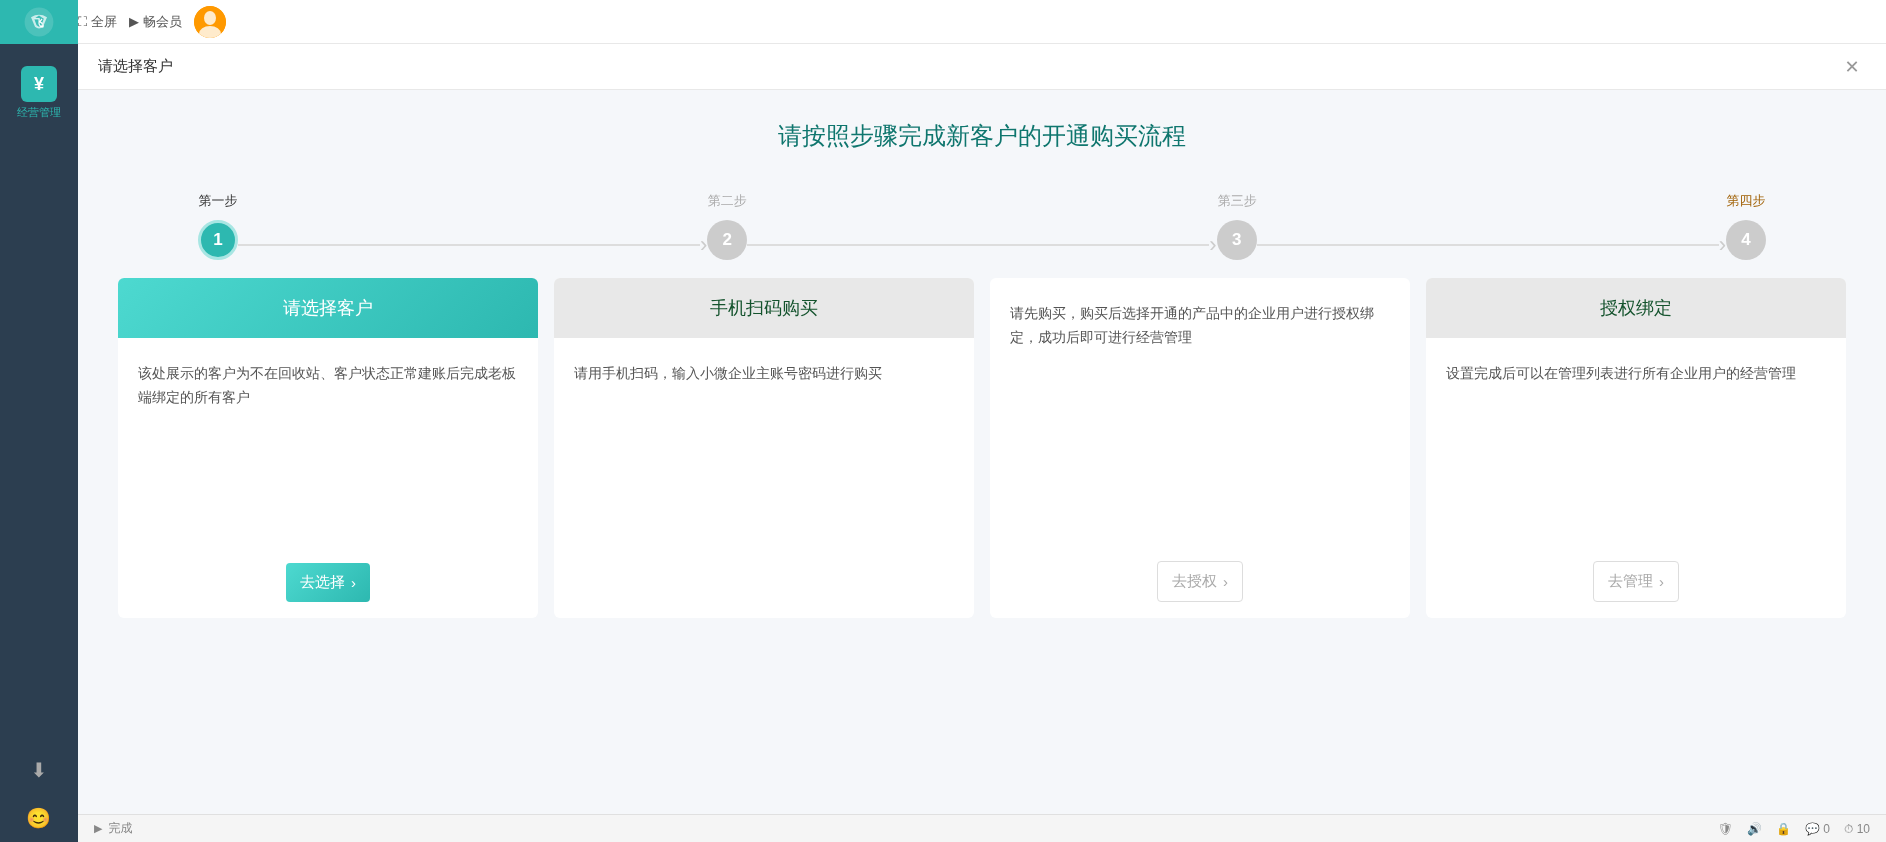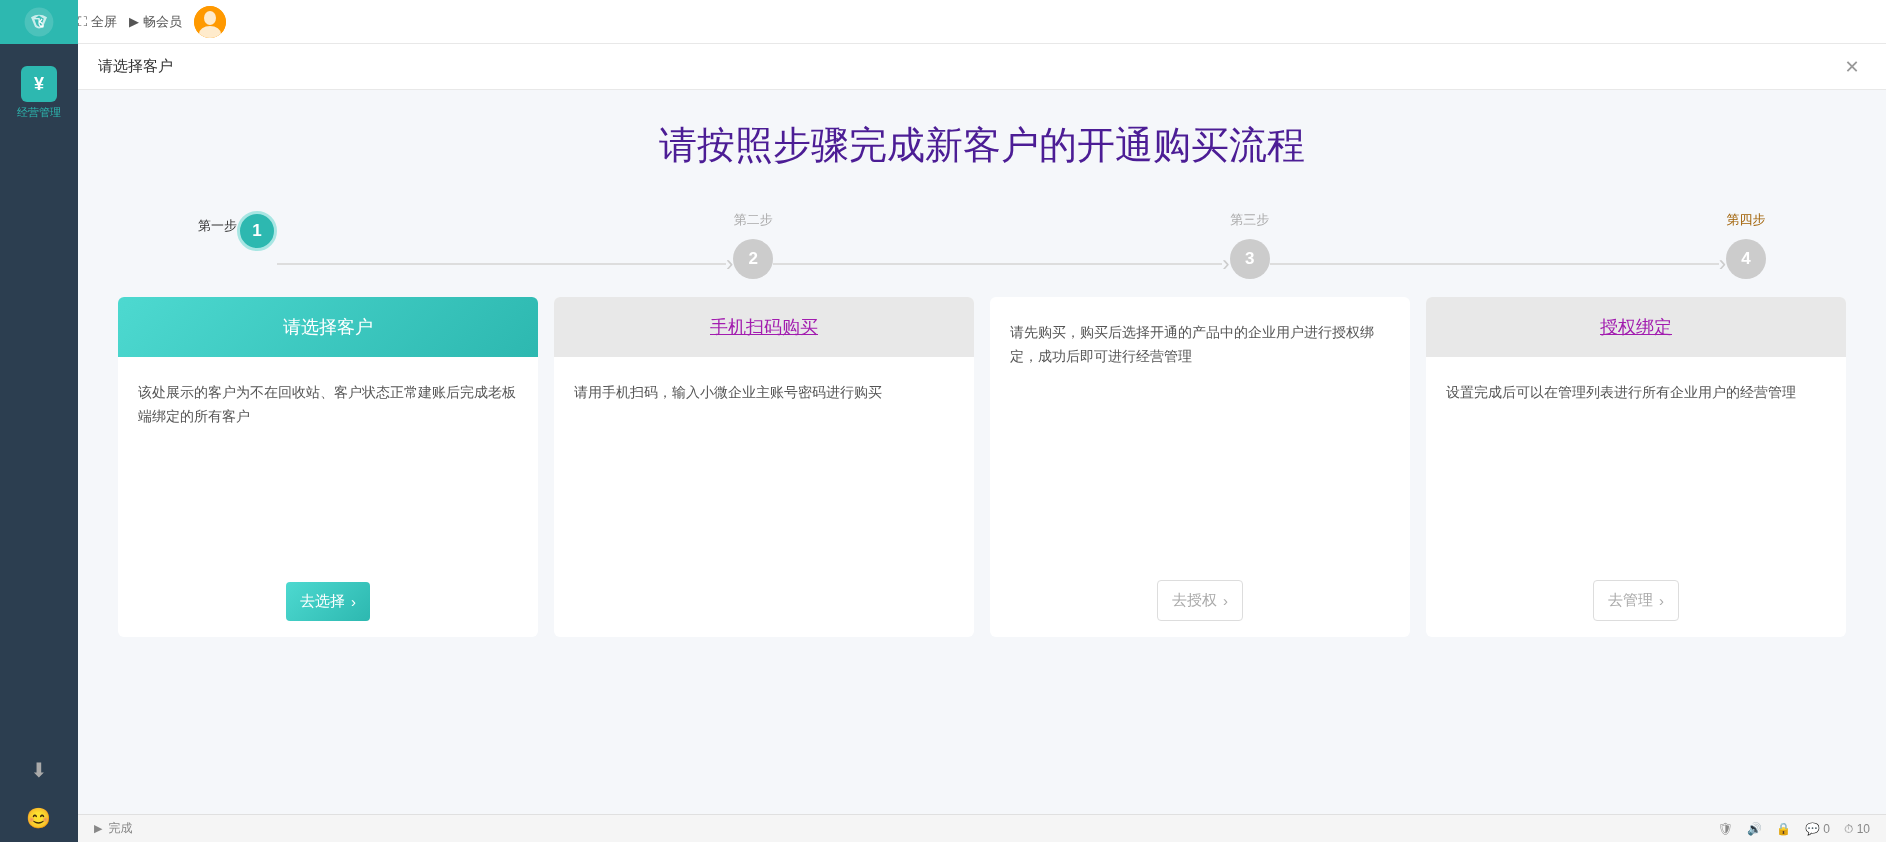--- a/index.html
+++ b/index.html
@@ -79,35 +79,35 @@
     .close-btn {
       cursor: pointer; font-size: 18px; color: #999;
       width: 28px; height: 28px; display: flex; align-items: center; justify-content: center;
     }
 
     
     .steps-page {
       flex: 1; padding: 30px 40px; overflow: auto;
     }
     .steps-title {
-      text-align: center; font-size: 38px; color: #4c1d95; font-weight: 500;
+      text-align: center; font-size: 24px; color: #0f766e; font-weight: 500;
       margin-bottom: 40px;
     }
 
     
     .cards-row {
       display: flex; gap: 16px;
     }
     .step-card {
       flex: 1; background: #fff; border-radius: 6px;
       display: flex; flex-direction: column;
       overflow: hidden; min-height: 340px;
     }
     .step-card.active .card-header { background: linear-gradient(135deg, #4dd9d0, #2db8b0); color: #fff; }
-    .step-card:not(.active) .card-header { background: #e8e8e8; color: #a21caf; text-decoration: underline; }
+    .step-card:not(.active) .card-header { background: #e8e8e8; color: #14532d; }
     .card-header {
       padding: 18px 35px; text-align: center; font-size: 18px; font-weight: 500;
     }
     .card-body {
       padding: 24px 20px; flex: 1; font-size: 14px; line-height: 1.7; color: #555;
     }
     .card-footer {
       padding: 16px 20px;
       display: flex; justify-content: center;
     }
@@ -185,41 +185,41 @@
     <div class="breadcrumb-bar">
       <span style="font-size:15px;color:#333;">请选择客户</span>
       <div class="close-btn">✕</div>
     </div>
 
     <div class="steps-page">
       <div class="steps-title">请按照步骤完成新客户的开通购买流程</div>
 
       <div style="display:flex; align-items:flex-start; padding: 0 80px; margin-bottom: 18px;">
 
-        <div style="display:flex;flex-direction:row;align-items:center;flex:0 0 auto;">
+        <div style="display:flex;flex-direction:column;align-items:center;flex:0 0 auto;">
           <span style="font-size:13px;color:#333;margin-bottom:10px;">第一步</span>
           <div style="width:40px;height:40px;border-radius:50%;background:#2db8b0;display:flex;align-items:center;justify-content:center;color:#fff;font-size:17px;font-weight:bold;border:3px solid #a8e6e3;">1</div>
         </div>
 
         <div style="flex:1;display:flex;align-items:center;margin-top:42px;">
           <div style="flex:1;height:2px;background:#ddd;"></div>
           <span style="color:#ccc;font-size:22px;line-height:1;">›</span>
         </div>
 
         <div style="display:flex;flex-direction:column;align-items:center;flex:0 0 auto;">
           <span style="font-size:13px;color:#aaa;margin-bottom:10px;">第二步</span>
           <div style="width:40px;height:40px;border-radius:50%;background:#ccc;display:flex;align-items:center;justify-content:center;color:#fff;font-size:17px;font-weight:bold;">2</div>
         </div>
 
         <div style="flex:1;display:flex;align-items:center;margin-top:42px;">
           <div style="flex:1;height:2px;background:#ddd;"></div>
           <span style="color:#ccc;font-size:22px;line-height:1;">›</span>
         </div>
 
-        <div style="display:flex;flex-direction:column;align-items:center;flex:0 0 auto;">
+        <div style="display:flex;flex-direction:column;align-items:flex-end;flex:0 0 auto;">
           <span style="font-size:13px;color:#aaa;margin-bottom:10px;">第三步</span>
           <div style="width:40px;height:40px;border-radius:50%;background:#ccc;display:flex;align-items:center;justify-content:center;color:#fff;font-size:17px;font-weight:bold;">3</div>
         </div>
 
         <div style="flex:1;display:flex;align-items:center;margin-top:42px;">
           <div style="flex:1;height:2px;background:#ddd;"></div>
           <span style="color:#ccc;font-size:22px;line-height:1;">›</span>
         </div>
 
         <div style="display:flex;flex-direction:column;align-items:center;flex:0 0 auto;">

